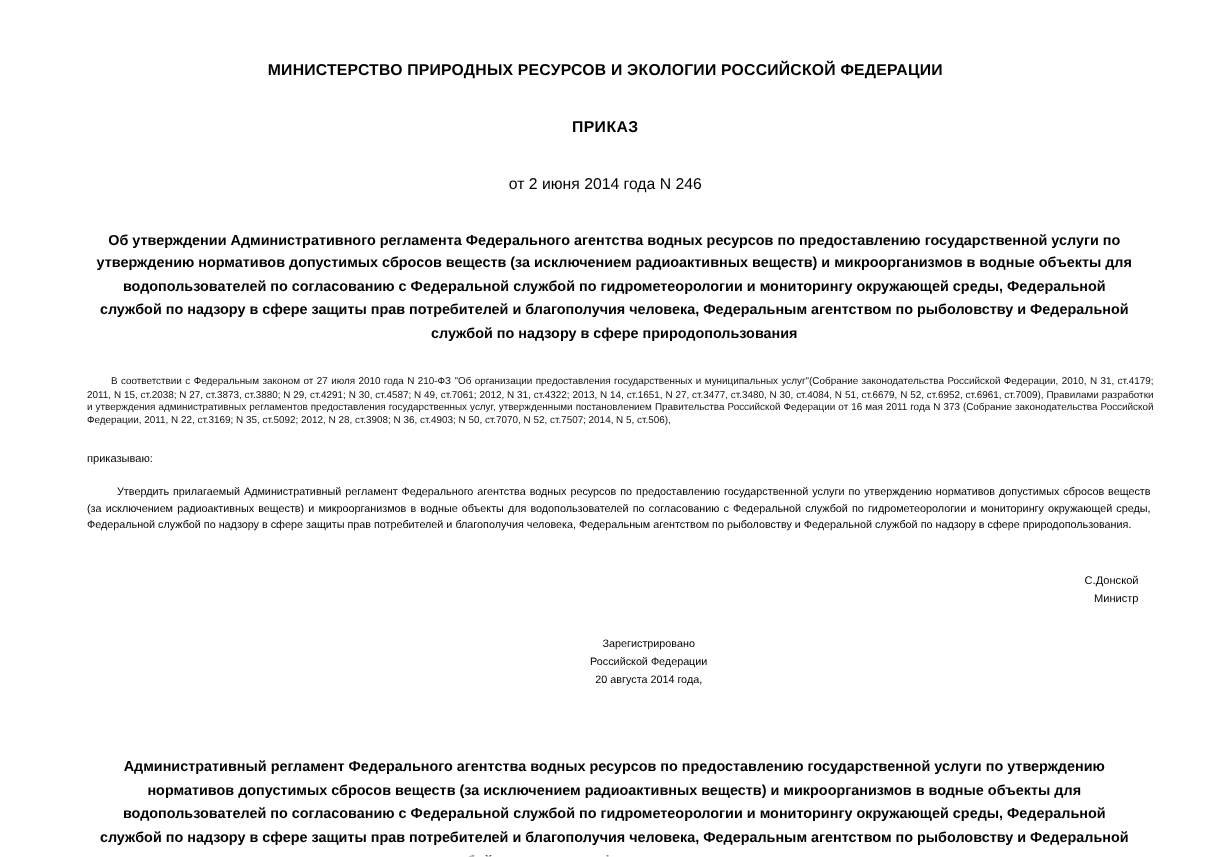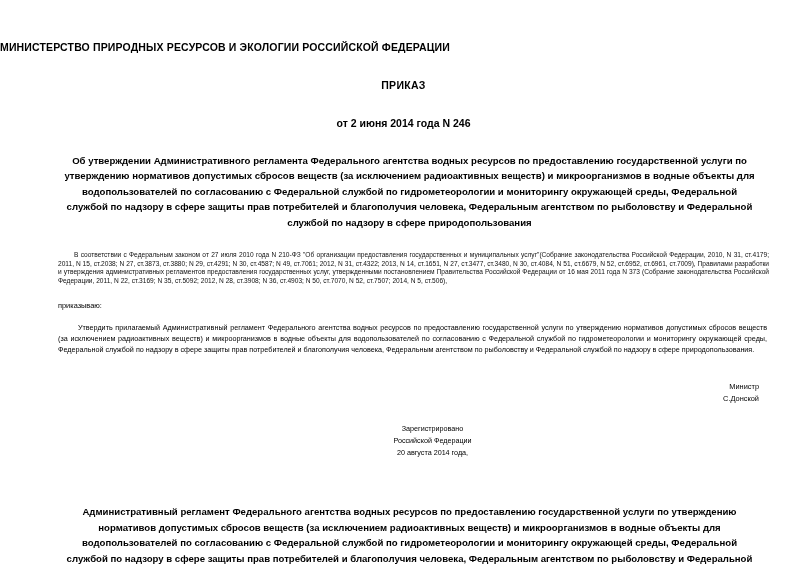--- a/index.html
+++ b/index.html
@@ -23,37 +23,38 @@
   .doc {
     position: absolute;
     left: 0;
     top: 0;
     width: 807px;
     padding: 0;
   }
 
   
   .ministry {
+    text-align: center;
     font-size: 10.5px;
     font-weight: bold;
     letter-spacing: 0.15px;
     margin-top: 41px;
     line-height: 1.2;
   }
   .order-word {
     text-align: center;
     font-size: 10.5px;
     font-weight: bold;
     margin-top: 25px;
     letter-spacing: 0.3px;
   }
   .order-date {
     text-align: center;
     font-size: 10.5px;
-    font-weight: bold;
+    font-weight: normal;
     margin-top: 26px;
   }
 
   
   .title {
     margin: 24px 48px 0 60px;
     text-align: center;
     font-size: 9.6px;
     font-weight: bold;
     line-height: 1.62;
@@ -122,22 +123,22 @@
 
     <div class="title">Об утверждении Административного регламента Федерального агентства водных ресурсов по предоставлению государственной услуги по утверждению нормативов допустимых сбросов веществ (за исключением радиоактивных веществ) и микроорганизмов в водные объекты для водопользователей по согласованию с Федеральной службой по гидрометеорологии и мониторингу окружающей среды, Федеральной службой по надзору в сфере защиты прав потребителей и благополучия человека, Федеральным агентством по рыболовству и Федеральной службой по надзору в сфере природопользования</div>
 
     <div class="preamble">В соответствии с Федеральным законом от 27 июля 2010 года N 210-ФЗ "Об организации предоставления государственных и муниципальных услуг"(Собрание законодательства Российской Федерации, 2010, N 31, ст.4179; 2011, N 15, ст.2038; N 27, ст.3873, ст.3880; N 29, ст.4291; N 30, ст.4587; N 49, ст.7061; 2012, N 31, ст.4322; 2013, N 14, ст.1651, N 27, ст.3477, ст.3480, N 30, ст.4084, N 51, ст.6679, N 52, ст.6952, ст.6961, ст.7009), Правилами разработки и утверждения административных регламентов предоставления государственных услуг, утвержденными постановлением Правительства Российской Федерации от 16 мая 2011 года N 373 (Собрание законодательства Российской Федерации, 2011, N 22, ст.3169; N 35, ст.5092; 2012, N 28, ст.3908; N 36, ст.4903; N 50, ст.7070, N 52, ст.7507; 2014, N 5, ст.506),</div>
 
     <div class="command-word">приказываю:</div>
 
     <div class="body-par">Утвердить прилагаемый Административный регламент Федерального агентства водных ресурсов по предоставлению государственной услуги по утверждению нормативов допустимых сбросов веществ (за исключением радиоактивных веществ) и микроорганизмов в водные объекты для водопользователей по согласованию с Федеральной службой по гидрометеорологии и мониторингу окружающей среды, Федеральной службой по надзору в сфере защиты прав потребителей и благополучия человека, Федеральным агентством по рыболовству и Федеральной службой по надзору в сфере природопользования.</div>
 
     <div class="sign">
+      <div>С.Донской</div>
       <div>Министр</div>
-      <div>С.Донской</div>
     </div>
 
     <div class="reg">
       <div>Зарегистрировано</div>
       <div>Российской Федерации</div>
       <div>20 августа 2014 года,</div>
     </div>
 
     <div class="reg-title">Административный регламент Федерального агентства водных ресурсов по предоставлению государственной услуги по утверждению нормативов допустимых сбросов веществ (за исключением радиоактивных веществ) и микроорганизмов в водные объекты для водопользователей по согласованию с Федеральной службой по гидрометеорологии и мониторингу окружающей среды, Федеральной службой по надзору в сфере защиты прав потребителей и благополучия человека, Федеральным агентством по рыболовству и Федеральной службой по надзору в сфере природопользования</div>
 

